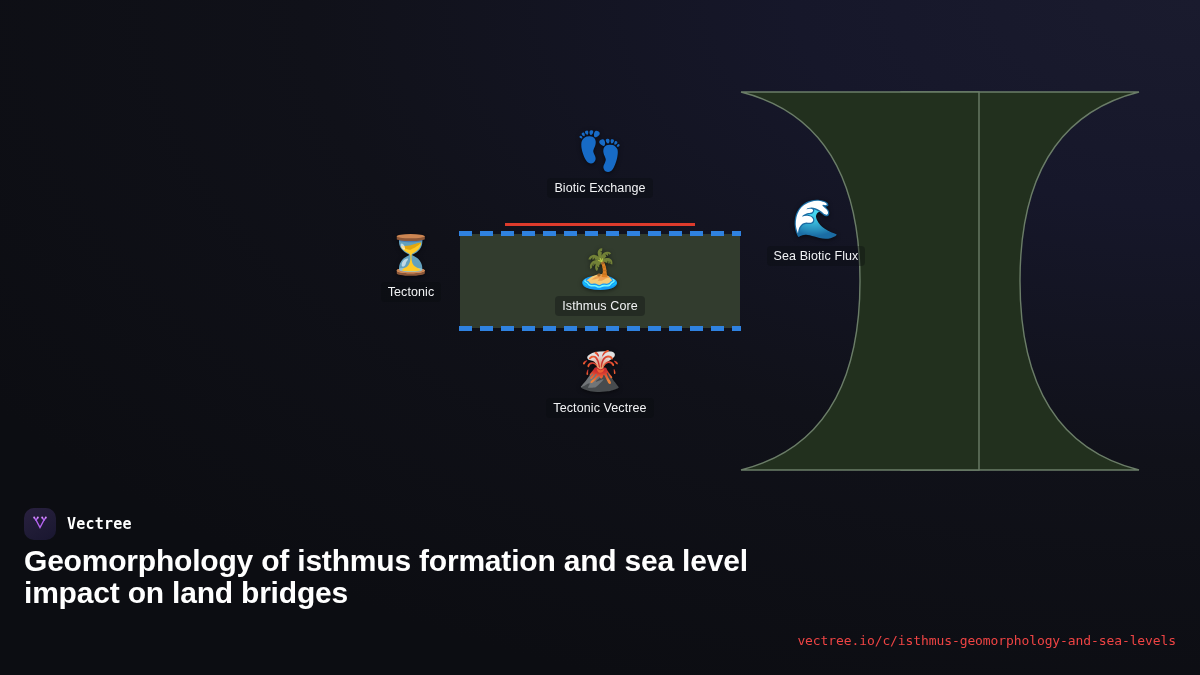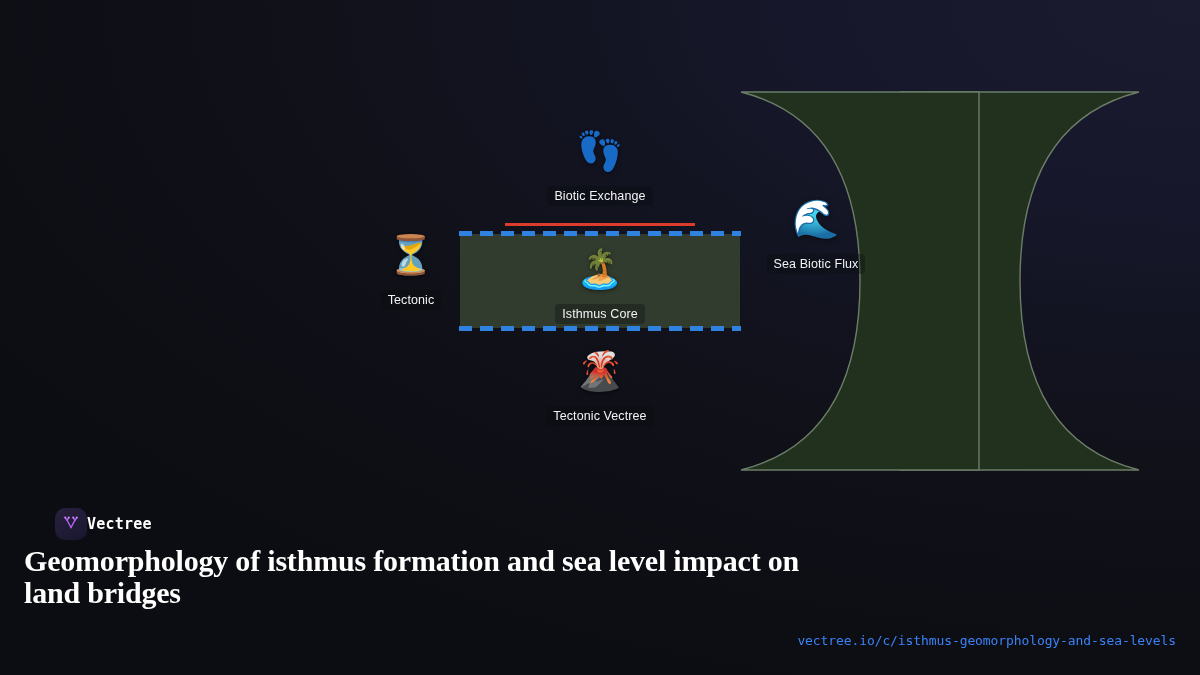--- a/index.html
+++ b/index.html
@@ -85,21 +85,21 @@
   }
   .node-icon {
     font-size: 38px;
     line-height: 46px;
     height: 46px;
     display: block;
     text-align: center;
     filter: drop-shadow(0 1px 2px rgba(0,0,0,.55));
   }
   .node-label {
-    margin-top: 12px;
+    margin-top: 4px;
     font-size: 12.5px;
     line-height: 16px;
     color: #f2f3f5;
     background: rgba(10,12,16,.34);
     border-radius: 4px;
     padding: 2px 7px;
     white-space: nowrap;
     letter-spacing: .1px;
   }
 
@@ -117,21 +117,21 @@
     width: 1200px;
     height: 180px;
   }
 
   #brand-row {
     position: absolute;
     left: 24px;
     top: 13px;
     display: flex;
     align-items: center;
-    margin-left: 31px;
+    gap: 11px;
   }
 
   #brand-logo {
     width: 32px;
     height: 32px;
     border-radius: 10px;
     background: linear-gradient(150deg, #29203f 0%, #1f1b35 60%, #191630 100%);
     display: flex;
     align-items: center;
     justify-content: center;
@@ -145,36 +145,36 @@
     font-weight: 700;
     color: #ffffff;
     letter-spacing: .2px;
   }
 
   #page-title {
     position: absolute;
     left: 24px;
     top: 50px;
     width: 820px;
-    font-family: Liberation Serif, serif;
+    font-family: Liberation Sans, sans-serif;
     font-size: 30px;
     font-weight: 700;
     line-height: 32px;
     color: #ffffff;
     letter-spacing: -0.2px;
     white-space: pre-wrap;
   }
 
   #footer-url {
     position: absolute;
     right: 24px;
     top: 138px;
     font-family: "DejaVu Sans Mono", "Liberation Mono", monospace;
     font-size: 13px;
-    color: #3b82f6;
+    color: #ef4444;
     letter-spacing: -0.1px;
   }
 </style>
 </head>
 <body>
 
 <div id="bg-gradient"></div>
 
 <div id="diagram-canvas">
 

